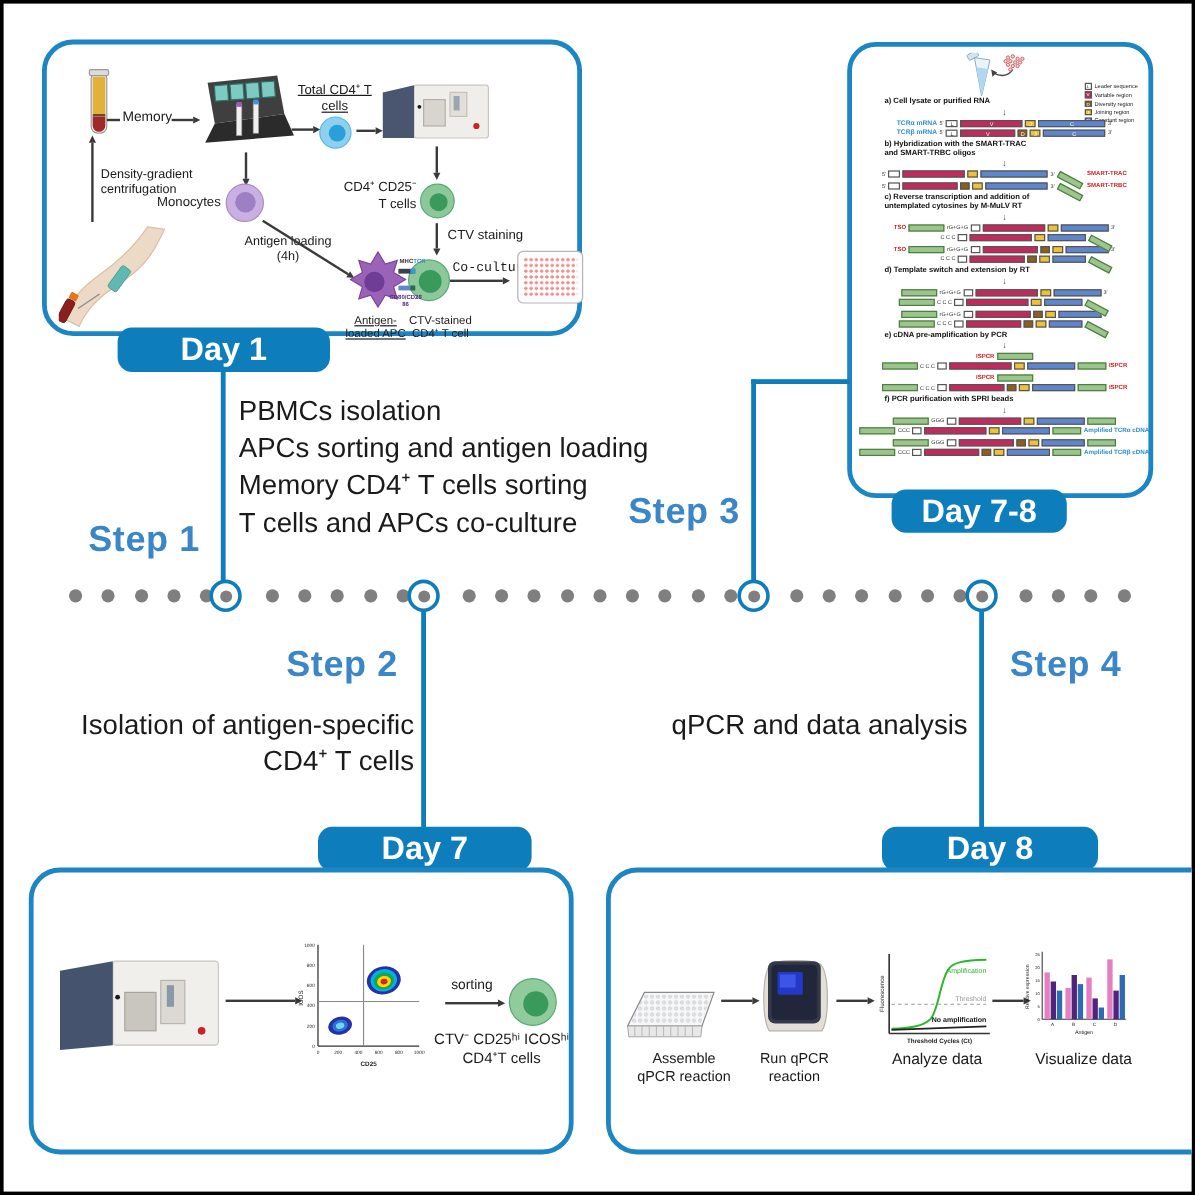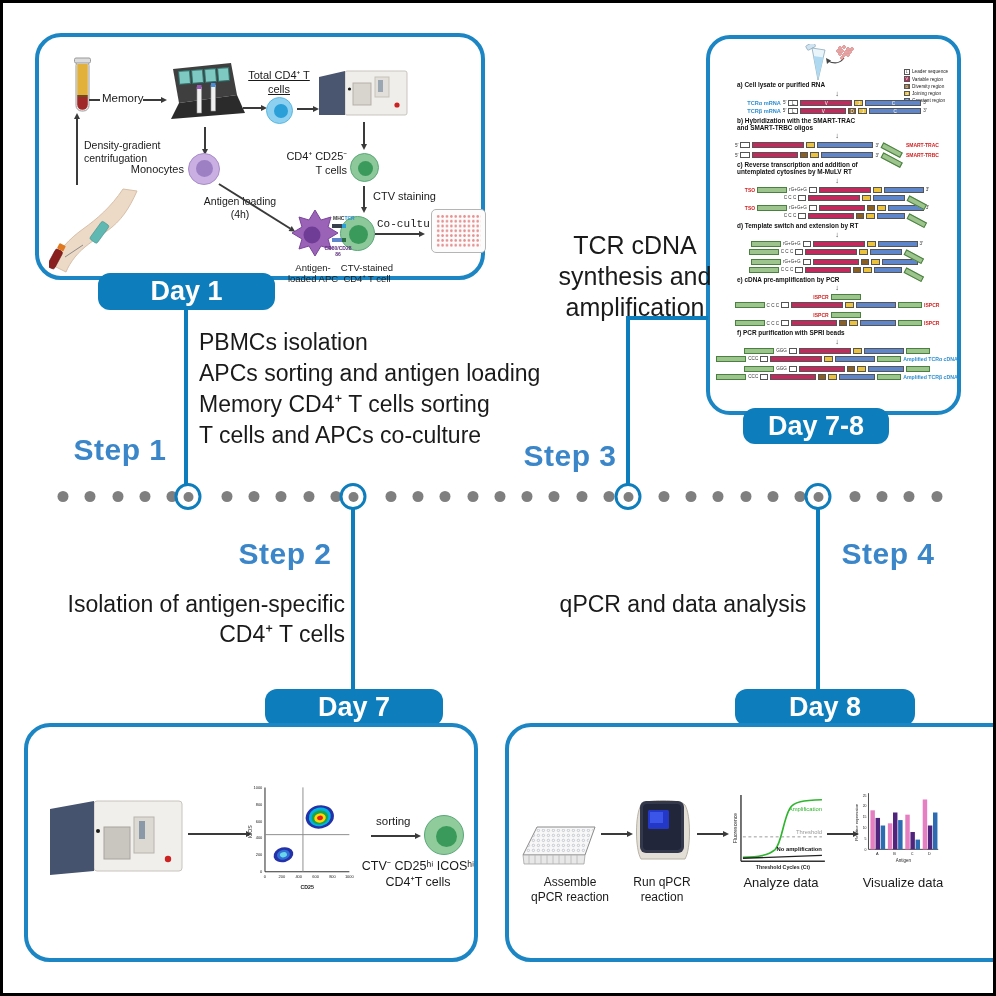--- a/index.html
+++ b/index.html
@@ -138,21 +138,21 @@
       <polygon points="47,24 37,30 40,40 30,37 24,47 18,37 8,40 11,30 1,24 11,18 8,8 18,11 24,1 30,11 40,8 37,18" fill="#9a63b8" stroke="#7a459a"></polygon>
       <circle cx="21" cy="26" r="8.5" fill="#6f3d96"></circle>
     </svg>
     <div class="cell" style="left:301px;top:179px;width:35px;height:35px;background:#8cc89a;border:1px solid #5aa878;">
       <div class="nuc" style="left:8px;top:7.5px;width:19px;height:19px;background:#3a9a5c;"></div>
     </div>
     <div class="abs" style="left:293px;top:187px;width:10px;height:4px;background:#3a3f4d;border-right:4px solid #2a9fd8;"></div>
     <div class="abs" style="left:293px;top:201px;width:10px;height:4px;background:#5f86ca;border-right:4px solid #2b6e3f;"></div>
     <div class="lbl" style="left:294px;top:178px;font-size:5px;font-weight:bold;"><span style="color:#333;">MHC</span><span style="color:#2e8fd0;">TCR</span></div>
     <div class="lbl tc" style="left:284px;top:208px;width:30px;font-size:5px;font-weight:bold;color:#5a2d7a;"><span>CD80/CD28</span><br><span>86</span></div>
-    <div class="lbl pre tc" style="left:242px;top:225px;width:64px;font-size:9.5px;line-height:11px;">Antigen-
+    <div class="lbl pre tc" style="left:242px;top:225px;width:64px;font-size:9.5px;line-height:11px;text-decoration:underline;">Antigen-
 loaded APC</div>
     <div class="lbl pre tc" style="left:295px;top:225px;width:66px;font-size:9.5px;line-height:11px;">CTV-stained
 CD4⁺ T cell</div>
 
     <div class="lbl" style="left:338px;top:181px;font-size:11px;font-family:Liberation Mono, monospace;">Co-culture</div>
     <div class="arr h" style="left:336px;top:196px;width:44px;"></div>
     <div class="plate96" style="left:392px;top:172px;width:53px;height:42px;">
         <div class="dots"></div>
       </div>
   </div>
@@ -474,32 +474,29 @@
       </span>
     </div>
   <div class="conn" style="left:181px;top:305px;width:4px;height:177px;"></div>
   <div class="conn" style="left:348px;top:506px;width:4px;height:182px;"></div>
   <div class="conn" style="left:623px;top:313px;width:82px;height:4px;"></div>
   <div class="conn" style="left:623px;top:313px;width:4px;height:169px;"></div>
   <div class="conn" style="left:813px;top:506px;width:4px;height:182px;"></div>
 
   <div class="step" style="left:62px;top:430px;width:110px;">Step 1</div>
   <div class="step" style="left:222px;top:534px;width:120px;">Step 2</div>
-  <div class="step" style="left:508px;top:436px;width:118px;">Step 3</div>
+  <div class="step" style="left:508px;top:407px;width:118px;">Step 3</div>
   <div class="step" style="left:826px;top:534px;width:118px;">Step 4</div>
 
   <div class="lbl" style="left:196px;top:324px;font-size:23px;line-height:31px;">
     <div>PBMCs isolation</div>
     <div>APCs sorting and antigen loading</div>
     <div>Memory CD4⁺ T cells sorting</div>
     <div>T cells and APCs co-culture</div>
   </div>
-  <div class="lbl pre tc" style="left:532px;top:227px;width:200px;font-size:25px;line-height:31px;">TCR cDNA
-synthesis and
-amplification</div>
   <div class="lbl pre tr" style="left:40px;top:586px;width:302px;font-size:23px;line-height:30px;">Isolation of antigen-specific
 CD4⁺ T cells</div>
   <div class="lbl pre tc" style="left:548px;top:588px;width:264px;font-size:23px;">qPCR and data analysis</div>
 
   <div class="badge" style="left:262px;top:686px;width:178px;height:37px;line-height:37px;">Day 7</div>
   <div class="panel" style="left:21px;top:720px;width:454px;height:239px;">
     <svg class="abs" style="left:18px;top:68px;" width="140" height="84" viewBox="0 0 140 84">
       <rect x="48" y="6" width="88" height="70" rx="3" fill="#f1efeb" stroke="#c8c4be"></rect>
       <polygon points="4,14 48,6 48,76 4,80" fill="#46536e"></polygon>
       <rect x="58" y="32" width="26" height="32" fill="#c9c5bf" stroke="#a8a49e"></rect>

